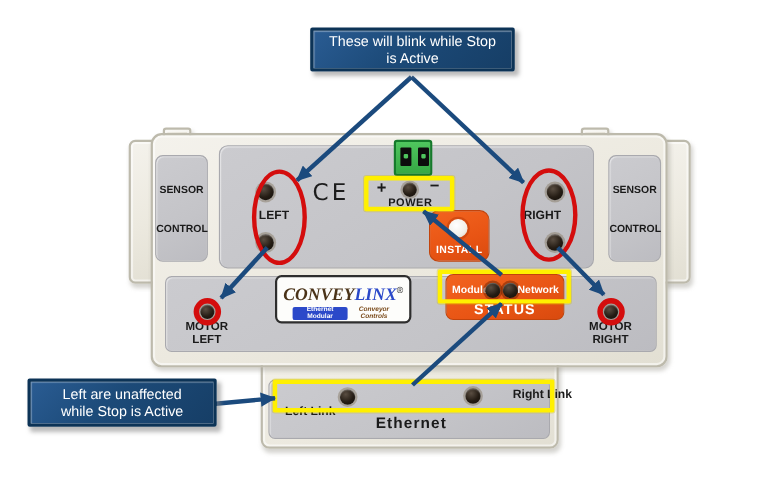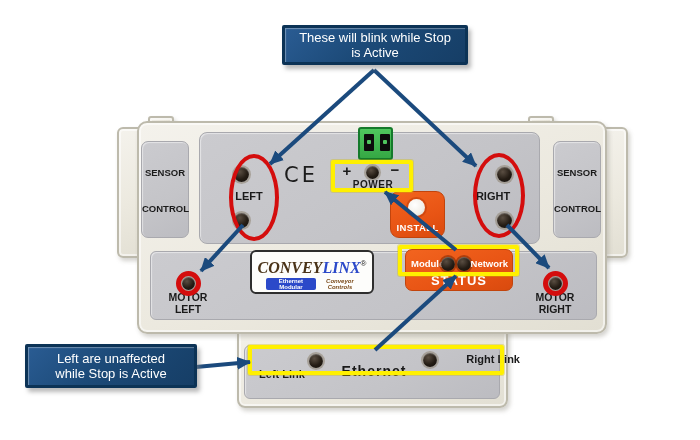--- a/index.html
+++ b/index.html
@@ -126,21 +126,21 @@
   <div class="abs red-ring" style="left:543px;top:271px;width:25px;height:25px;"></div>
   <div class="abs lbl" style="left:531px;top:292px;width:48px;font-size:10.5px;z-index:4;">
     <span>MOTOR</span><br>
     <span>RIGHT</span>
   </div>
 
   <div class="abs lbl" style="left:256px;top:368px;width:52px;font-size:11px;z-index:4;">Left Link</div>
   <div class="abs led" style="left:309px;top:354px;width:14px;height:14px;z-index:4;"></div>
   <div class="abs led" style="left:423px;top:353px;width:14px;height:14px;z-index:4;"></div>
   <div class="abs lbl" style="left:464px;top:353px;width:56px;font-size:11px;z-index:4;text-align:right;">Right Link</div>
-  <div class="abs lbl" style="left:329px;top:364px;width:90px;font-size:14px;letter-spacing:1px;z-index:4;">Ethernet</div>
+  <div class="abs lbl" style="left:329px;top:377px;width:90px;font-size:14px;letter-spacing:1px;z-index:4;">Ethernet</div>
   <div class="abs yellow-box" style="left:248px;top:345px;width:256px;height:30px;"></div>
 
   <svg class="svg-overlay" width="700" height="440" viewBox="0 0 700 440">
     <defs>
       <marker id="ah" markerUnits="userSpaceOnUse" markerWidth="15" markerHeight="13" refX="13" refY="6.5" orient="auto">
         <path d="M0,0 L14,6.5 L0,13 Z" fill="#1b4a7d"></path>
       </marker>
     </defs>
     <line x1="374" y1="70" x2="270" y2="164" stroke="#1b4a7d" stroke-width="4" marker-end="url(#ah)"></line>
     <line x1="374" y1="70" x2="476" y2="166" stroke="#1b4a7d" stroke-width="4" marker-end="url(#ah)"></line>

